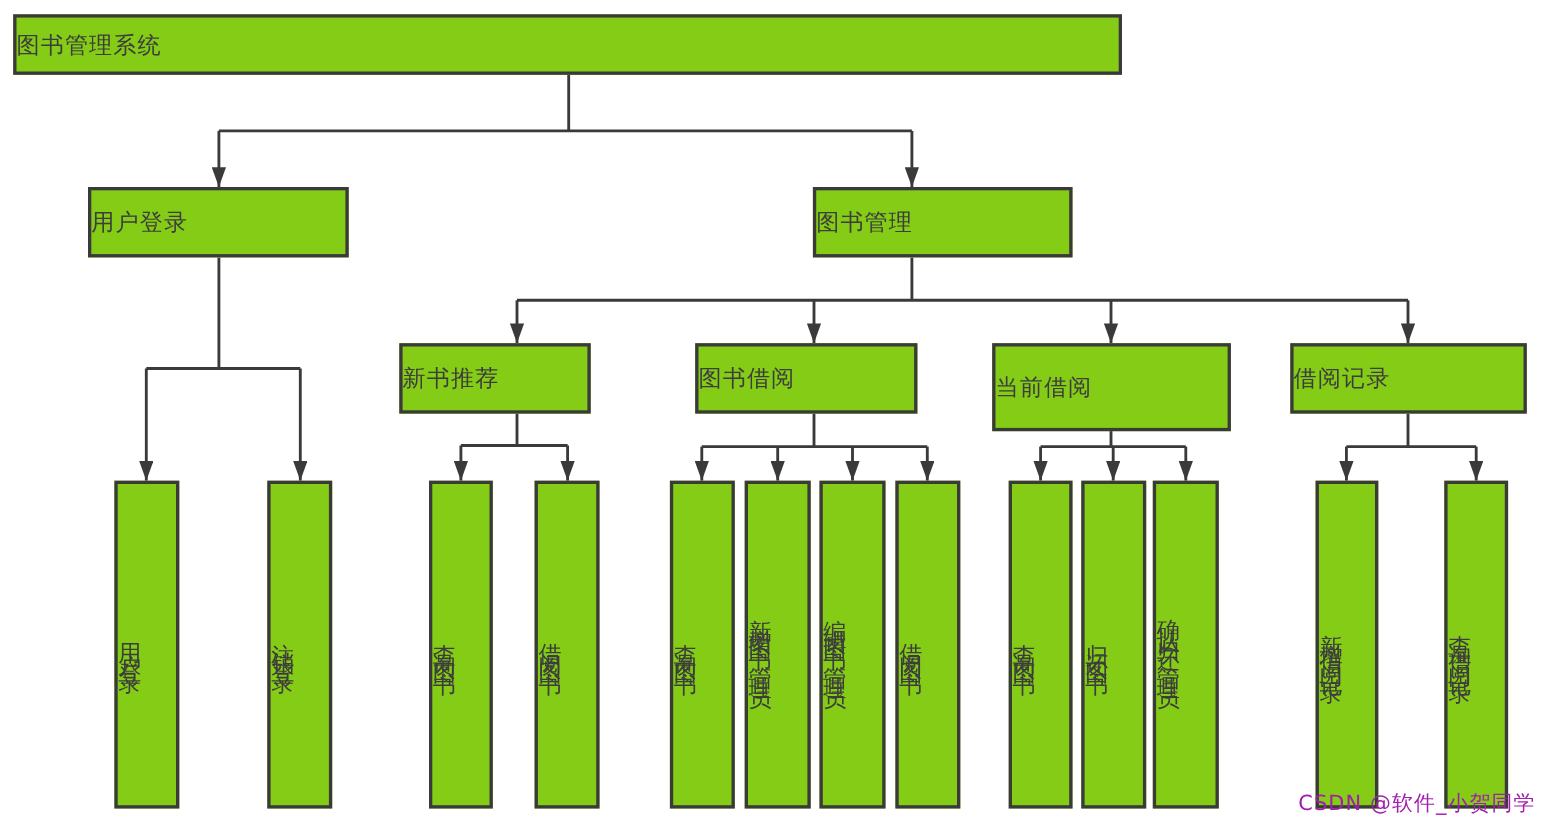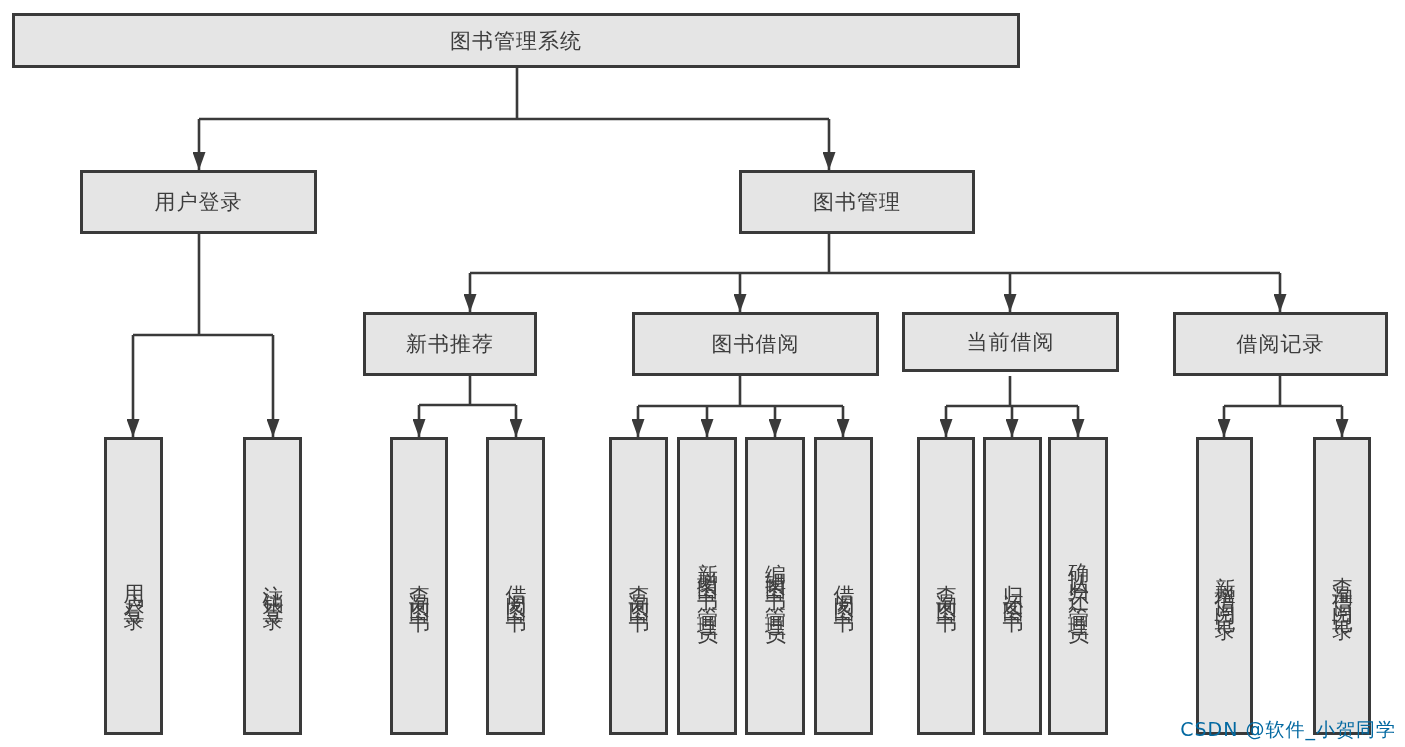--- a/index.html
+++ b/index.html
@@ -17,45 +17,44 @@
   #wires {
     position: absolute;
     left: 0; top: 0;
     width: 1405px;
     height: 747px;
   }
   .node {
     position: absolute;
     box-sizing: border-box;
     border: 3px solid #3a3a3a;
-    background: #e5e5e5;
+    background: #84cc16;
     display: flex;
     align-items: center;
-    justify-content: center;
     color: #3d3d3d;
   }
   .node .hlabel {
     font-size: 21px;
     letter-spacing: 1px;
     white-space: nowrap;
   }
   .leaf .vlabel {
     writing-mode: vertical-rl;
     text-orientation: mixed;
     font-size: 21px;
     letter-spacing: 0.42em;
     line-height: 1;
     white-space: nowrap;
   }
   .watermark {
     position: absolute;
     right: 9px;
     bottom: 4px;
     font-size: 19px;
-    color: #0369a1;
+    color: #a21caf;
     letter-spacing: 1px;
     white-space: nowrap;
   }
 </style>
 </head>
 <body>
 
 <div id="canvas">
 
   <svg id="wires" viewBox="0 0 1405 747" xmlns="http://www.w3.org/2000/svg" aria-hidden="true">
@@ -108,24 +107,24 @@
   <div class="node" style="left:80px; top:170px; width:237px; height:64px;">
     <span class="hlabel">用户登录</span>
   </div>
   <div class="node" style="left:711px; top:170px; width:236px; height:64px;margin-left:28px;">
     <span class="hlabel">图书管理</span>
   </div>
 
   <div class="node" style="left:363px; top:312px; width:174px; height:64px;">
     <span class="hlabel">新书推荐</span>
   </div>
-  <div class="node" style="left:632px; top:312px; width:247px; height:64px;">
+  <div class="node" style="left:632px; top:312px; width:202px; height:64px;">
     <span class="hlabel">图书借阅</span>
   </div>
-  <div class="node" style="left:902px; top:312px; width:217px; height:60px;">
+  <div class="node" style="left:902px; top:312px; width:217px; height:80px;">
     <span class="hlabel">当前借阅</span>
   </div>
   <div class="node" style="left:1173px; top:312px; width:215px; height:64px;">
     <span class="hlabel">借阅记录</span>
   </div>
 
   <div class="node leaf" style="left:104px; top:437px; width:59px; height:298px;">
     <span class="vlabel">用户登录</span>
   </div>
   <div class="node leaf" style="left:243px; top:437px; width:59px; height:298px;">

